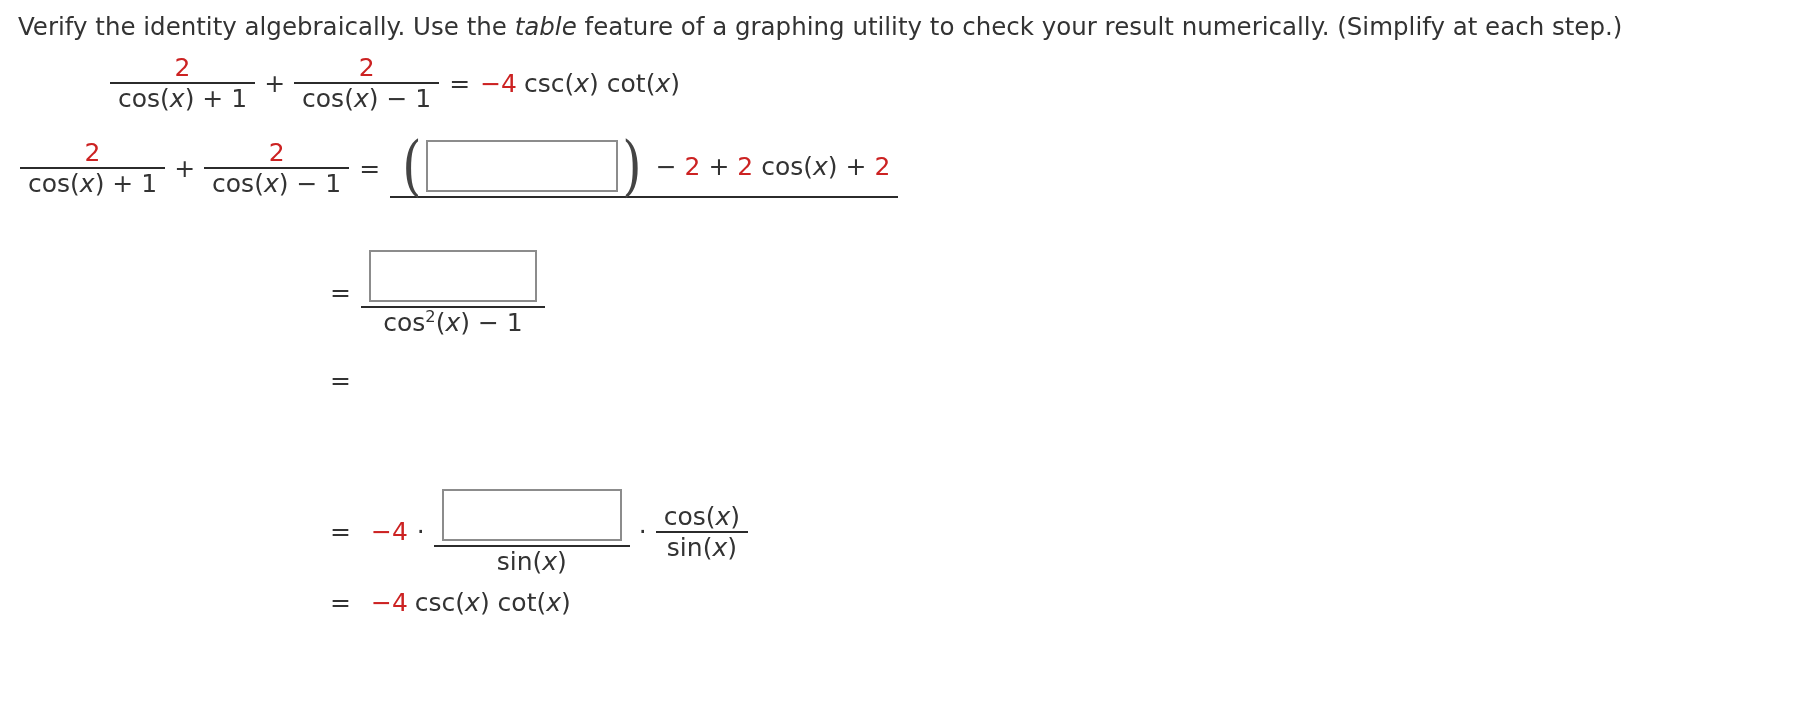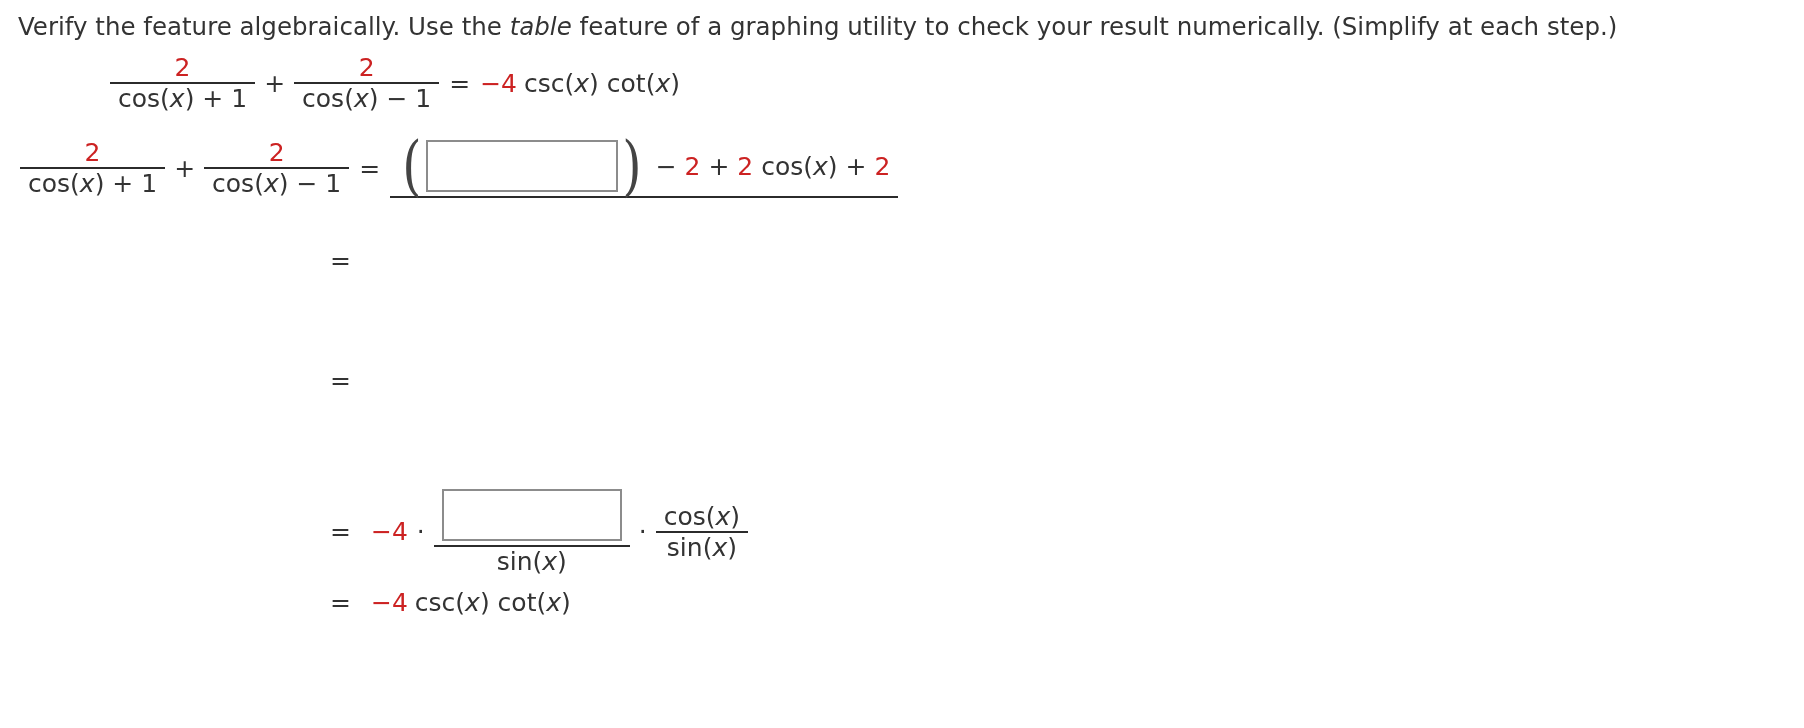--- a/index.html
+++ b/index.html
@@ -86,21 +86,21 @@
     display: inline-block;
     margin: 0 1px;
   }
 
   .dot { margin: 0 9px; font-size: 25px; }
 </style>
 </head>
 <body>
 
 <div class="prompt">
-  <span>Verify the feature algebraically. Use the </span><span class="ital">table</span><span> feature of a graphing utility to check your result numerically. (Simplify at each step.)</span>
+  <span>Verify the identity algebraically. Use the </span><span class="ital">table</span><span> feature of a graphing utility to check your result numerically. (Simplify at each step.)</span>
 </div>
 
 <div class="row math" style="left:110px; top:53px;">
   <span class="frac">
     <span class="num red">2</span>
     <span class="bar"></span>
     <span class="den">cos(<span class="var">x</span>) + 1</span>
   </span>
   <span class="op">+</span>
   <span class="frac">
@@ -133,20 +133,27 @@
       <input class="ansbox" type="text" style="width: 192px; height: 52px;" placeholder="">
       <span class="paren">)</span>
       <span style="margin-left:10px;">− <span class="red">2</span> + <span class="red">2</span> cos(<span class="var">x</span>) + <span class="red">2</span></span>
     </span>
     <span class="bar"></span>
   </span>
 </div>
 
 <div class="row math" style="left:330px; top:248px;">
   <span class="eq" style="margin-left:0;">=</span>
+  <span class="frac">
+    <span class="num" style="padding-bottom:4px;">
+      <input class="ansbox" type="text" style="width: 168px; height: 52px;" placeholder="">
+    </span>
+    <span class="bar"></span>
+    <span class="den">cos<span class="sup">2</span>(<span class="var">x</span>) − 1</span>
+  </span>
 </div>
 
 <div class="row math" style="left:330px; top:368px;">
   <span class="eq" style="margin-left:0;">=</span>
 </div>
 
 <div class="row math" style="left:330px; top:487px;">
   <span class="eq" style="margin-left:0;">=</span>
   <span class="red" style="margin-left:10px;">−4</span>
   <span class="dot">·</span>

